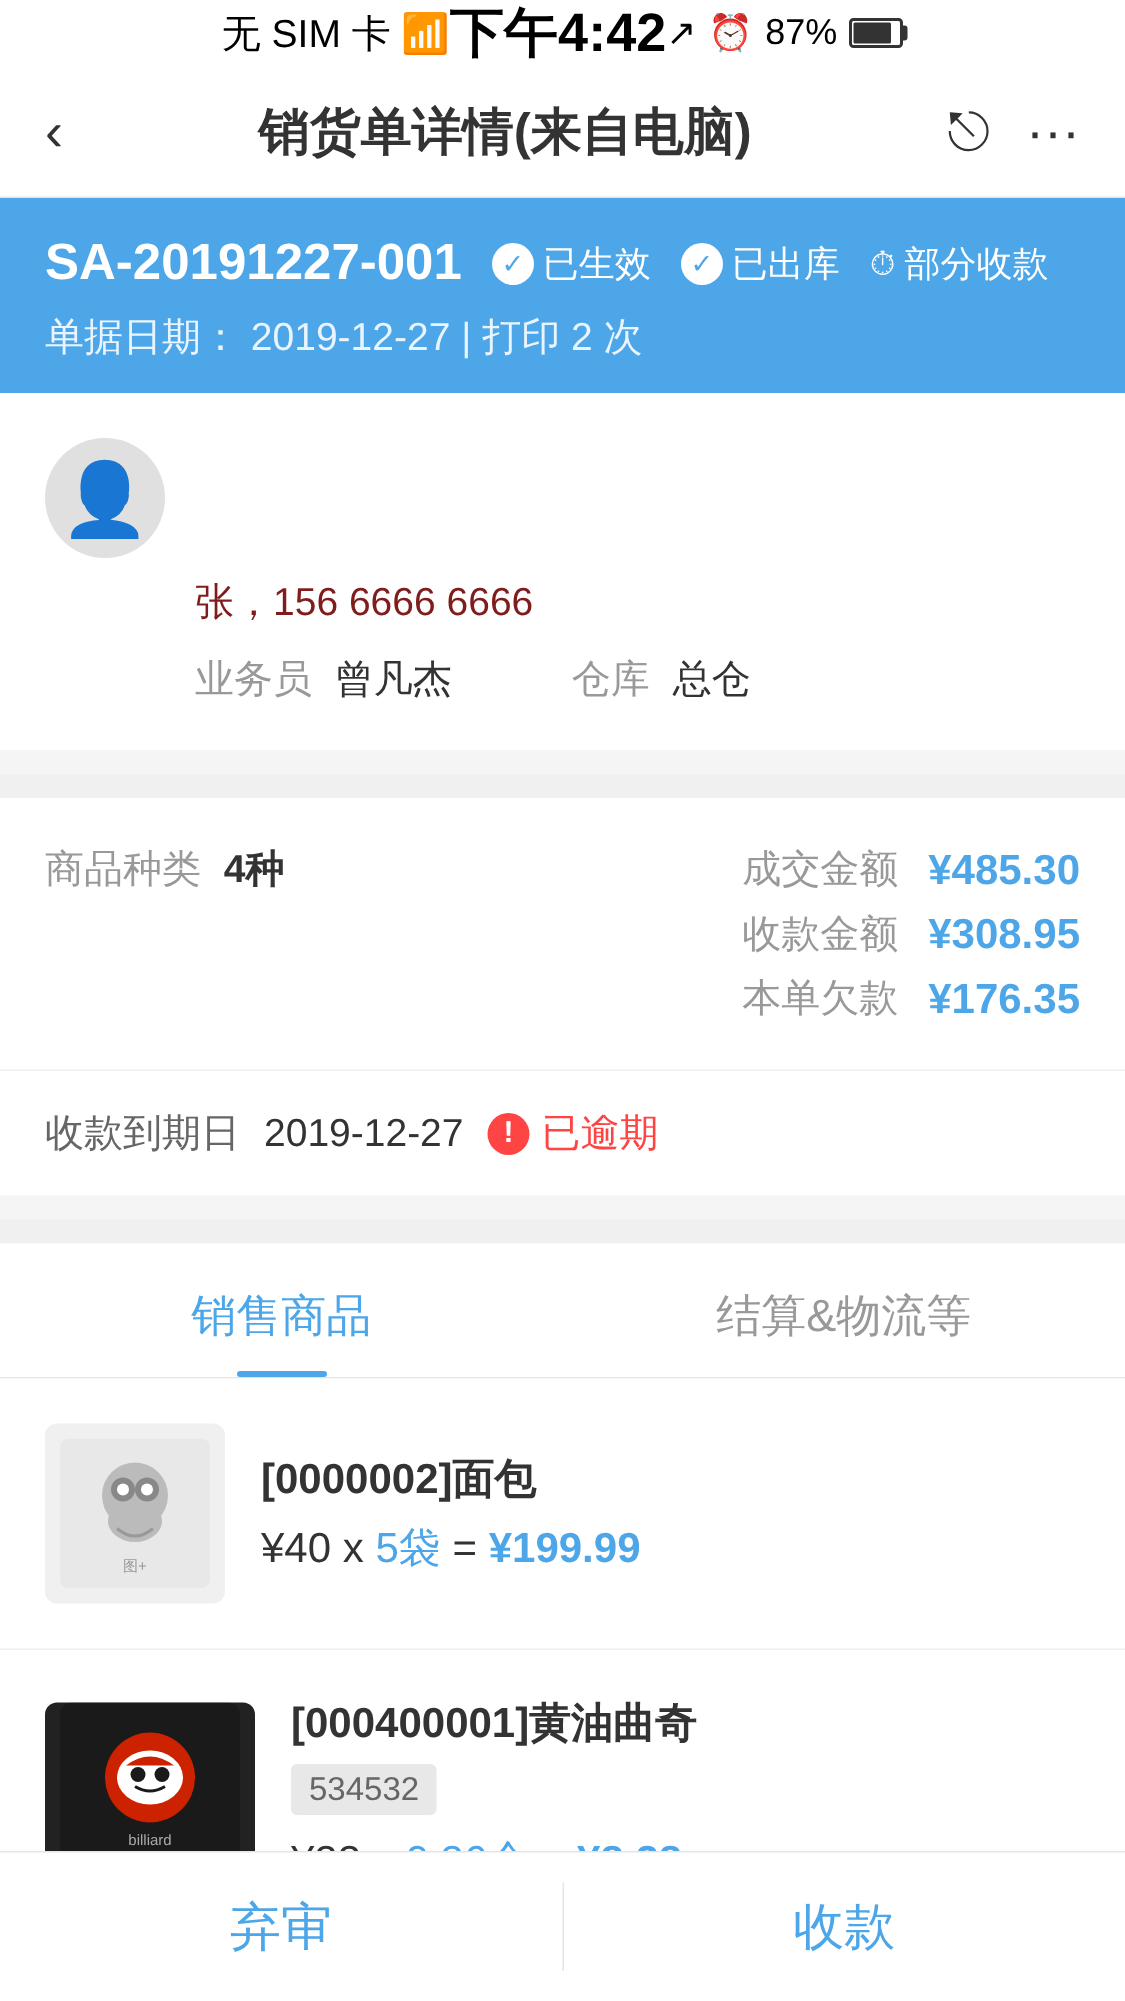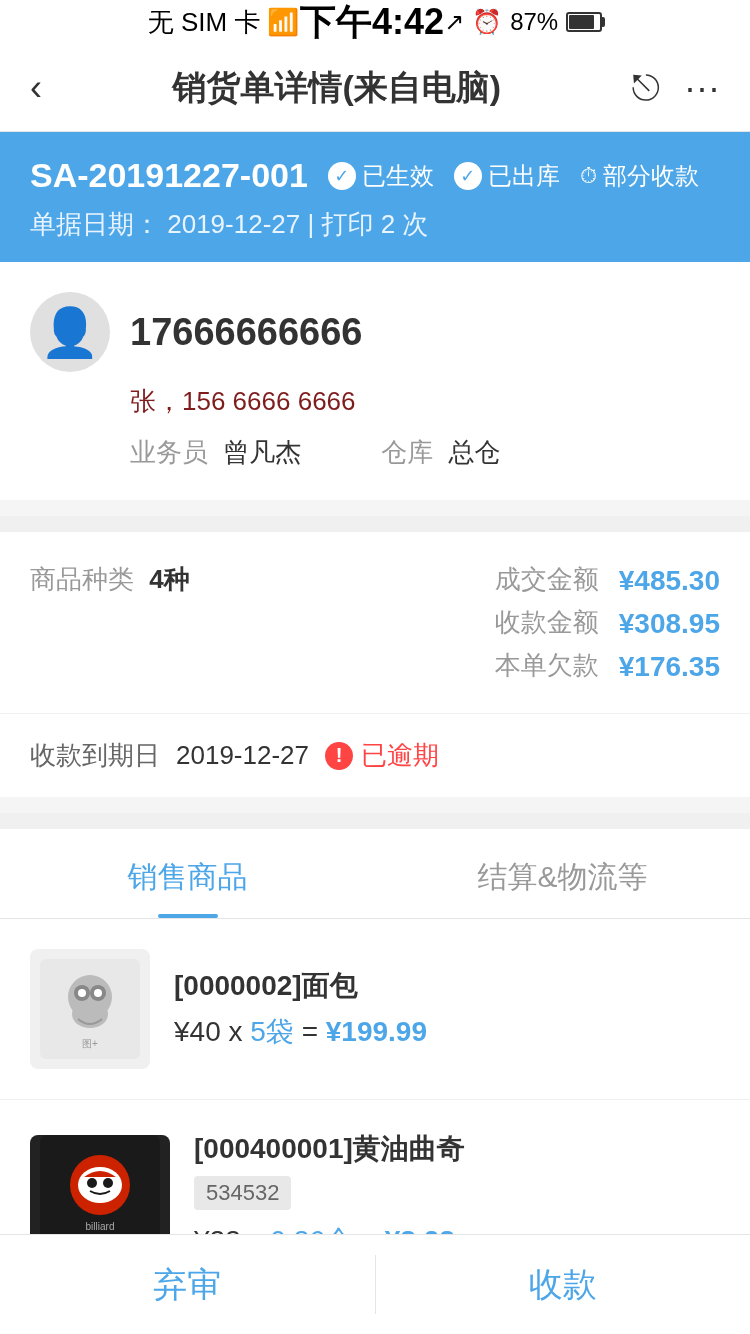--- a/index.html
+++ b/index.html
@@ -163,21 +163,21 @@
     .stats-label { color: #999; }
     .stats-count { color: #333; margin-left: 8px; font-weight: 600; }
     .stats-right {
       display: flex;
       flex-direction: column;
       align-items: flex-end;
       gap: 8px;
     }
     .stats-row {
       display: flex;
-      align-items: flex-end;
+      align-items: center;
       gap: 20px;
       font-size: 26px;
     }
     .stats-name { color: #999; }
     .stats-amount { color: #4DA6E8; font-weight: 600; font-size: 28px; }
 
     
     .due-section {
       background: #fff;
       padding: 24px 30px;
@@ -378,21 +378,20 @@
     <span>2019-12-27</span>
     <span>| 打印 2 次</span>
   </div>
 </div>
 
 <div class="customer-section">
   <div class="customer-row">
     <div class="avatar">
       <span class="avatar-icon">👤</span>
     </div>
-    <span class="customer-name">17666666666</span>
   </div>
   <div class="customer-sub">张，156 6666 6666</div>
   <div class="customer-meta">
     <span>
       <span class="meta-label">业务员</span>
       <span class="meta-value">曾凡杰</span>
     </span>
     <span>
       <span class="meta-label">仓库</span>
       <span class="meta-value">总仓</span>

